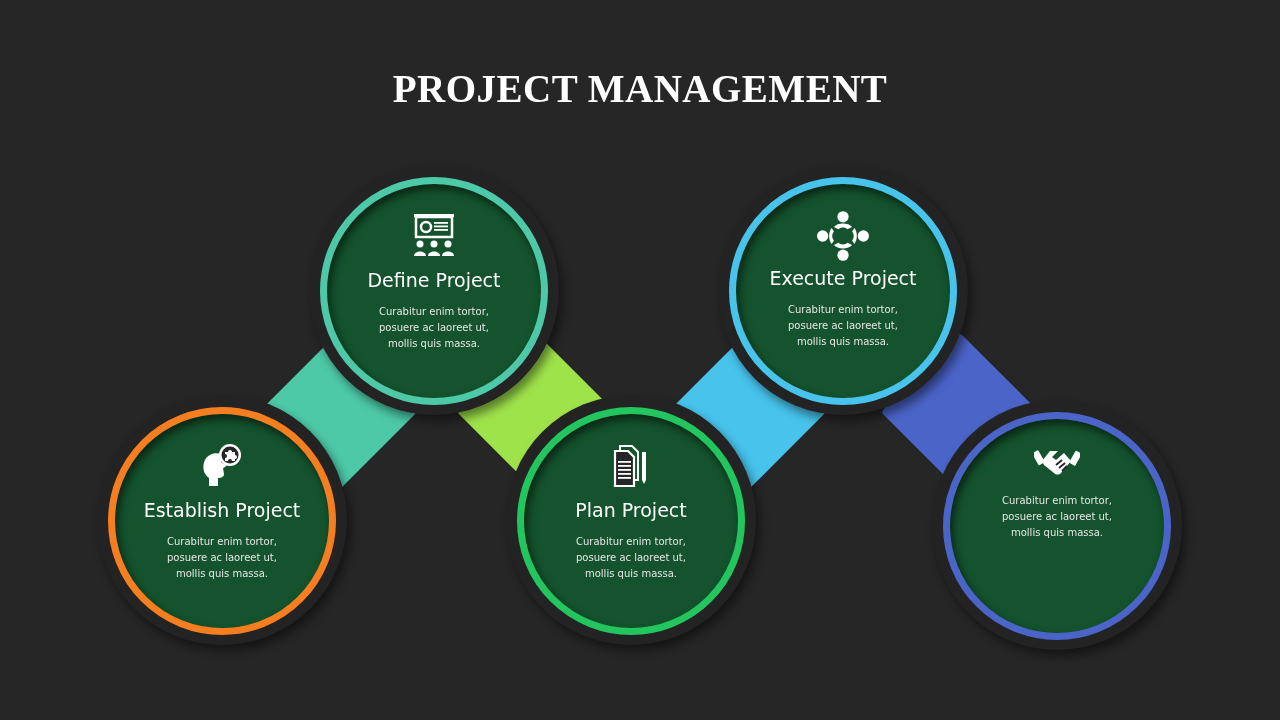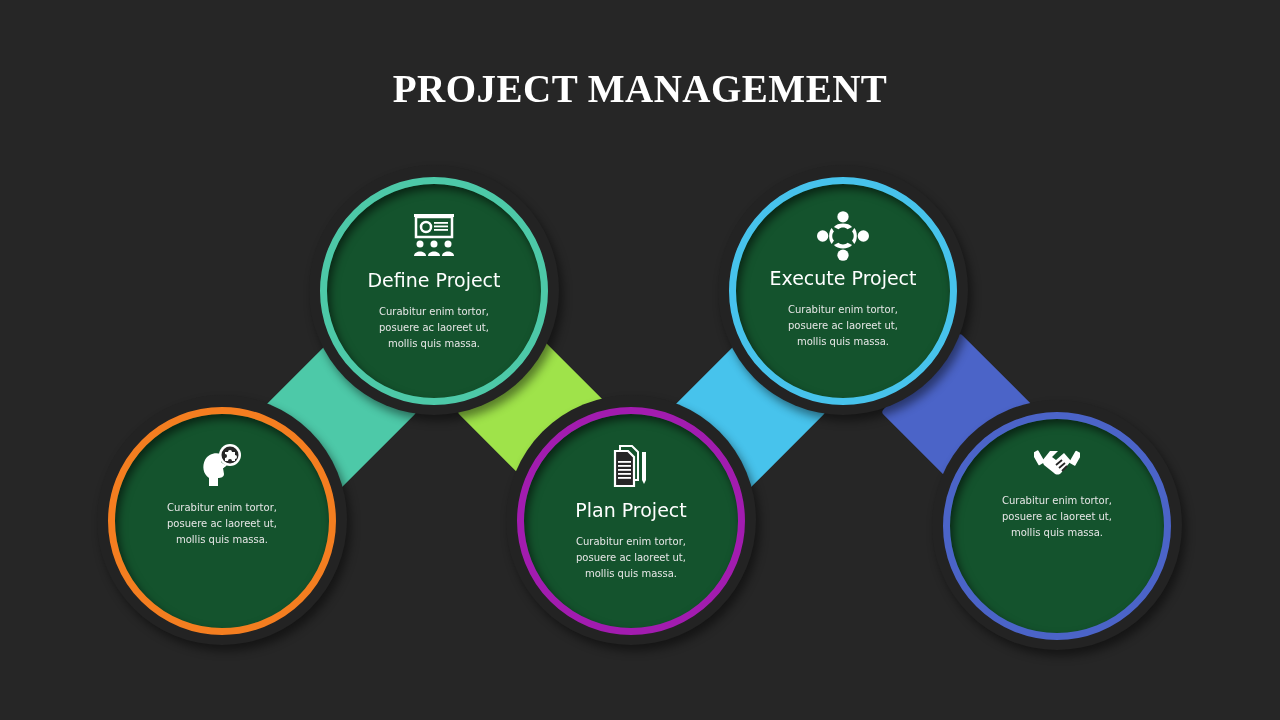--- a/index.html
+++ b/index.html
@@ -61,20 +61,21 @@
 <div class="disc" style="left:97px; top:395px; width:250px; height:250px;"></div>
 <div class="ring" style="left:108px; top:407px; width:228px; height:228px; border:7px solid #F47E20;">
   <div class="content" style="padding-top:28px;">
     <svg class="icon" viewBox="0 0 46 46">
       <path d="M10 44 L10 36 C4 32 3 24 6 18 C9 12 16 10 22 12 L22 20 L27 24 L24 26 L25 32 C25 35 22 36 19 36 L19 44 Z" fill="#fff"></path>
       <circle cx="31" cy="13" r="11" fill="#fff"></circle>
       <path d="M24 22 L22 28 L28 23 Z" fill="#fff"></path>
       <circle cx="31" cy="13" r="8.5" fill="#262626"></circle>
       <path d="M26 10 h3 a2 2 0 1 1 4 0 h3 v3 a2 2 0 1 1 0 4 v2 h-3 a2 2 0 1 0 -4 0 h-3 v-3 a2 2 0 1 0 0 -4 z" fill="#fff"></path>
     </svg>
+    <div class="heading">Establish Project</div>
     <div class="desc">Curabitur enim tortor, posuere ac laoreet ut, mollis quis massa.</div>
   </div>
 </div>
 
 <div class="disc" style="left:309px; top:165px; width:250px; height:250px;"></div>
 <div class="ring" style="left:320px; top:177px; width:228px; height:228px; border:7px solid #4DC9A8;">
   <div class="content" style="padding-top:28px;">
     <svg class="icon" viewBox="0 0 46 46">
       <rect x="3" y="2" width="40" height="3" fill="#fff"></rect>
       <rect x="5" y="5" width="36" height="20" fill="none" stroke="#fff" stroke-width="2.5"></rect>
@@ -88,21 +89,21 @@
       <path d="M17 44 C17 38 29 38 29 44 Z" fill="#fff"></path>
       <circle cx="37" cy="32" r="3.5" fill="#fff"></circle>
       <path d="M31 44 C31 38 43 38 43 44 Z" fill="#fff"></path>
     </svg>
     <div class="heading">Define Project</div>
     <div class="desc">Curabitur enim tortor, posuere ac laoreet ut, mollis quis massa.</div>
   </div>
 </div>
 
 <div class="disc" style="left:506px; top:395px; width:250px; height:250px;"></div>
-<div class="ring" style="left:517px; top:407px; width:228px; height:228px; border:7px solid #a21caf;">
+<div class="ring" style="left:517px; top:407px; width:228px; height:228px; border:7px solid #22c55e;">
   <div class="content" style="padding-top:28px;">
     <svg class="icon" viewBox="0 0 46 46">
       <path d="M12 4 H24 L30 10 V38 H12 Z" fill="none" stroke="#fff" stroke-width="2"></path>
       <path d="M7 9 H20 L26 15 V44 H7 Z" fill="#262626" stroke="#fff" stroke-width="2.2"></path>
       <rect x="10" y="19" width="13" height="1.8" fill="#fff"></rect>
       <rect x="10" y="23" width="13" height="1.8" fill="#fff"></rect>
       <rect x="10" y="27" width="13" height="1.8" fill="#fff"></rect>
       <rect x="10" y="31" width="13" height="1.8" fill="#fff"></rect>
       <rect x="10" y="35" width="13" height="1.8" fill="#fff"></rect>
       <path d="M34 10 L38 10 L38 38 L36 42 L34 38 Z" fill="#fff"></path>

